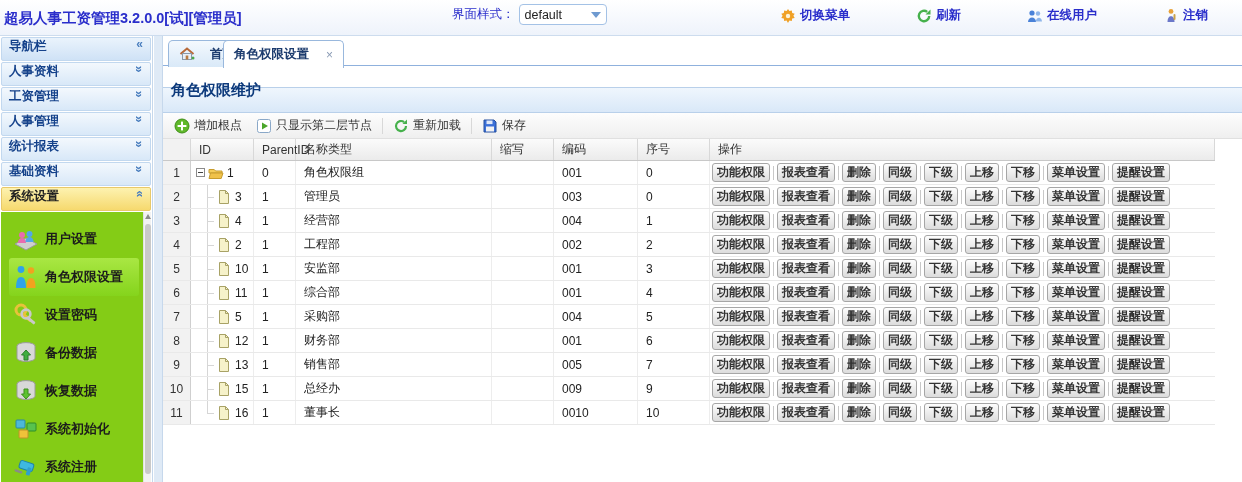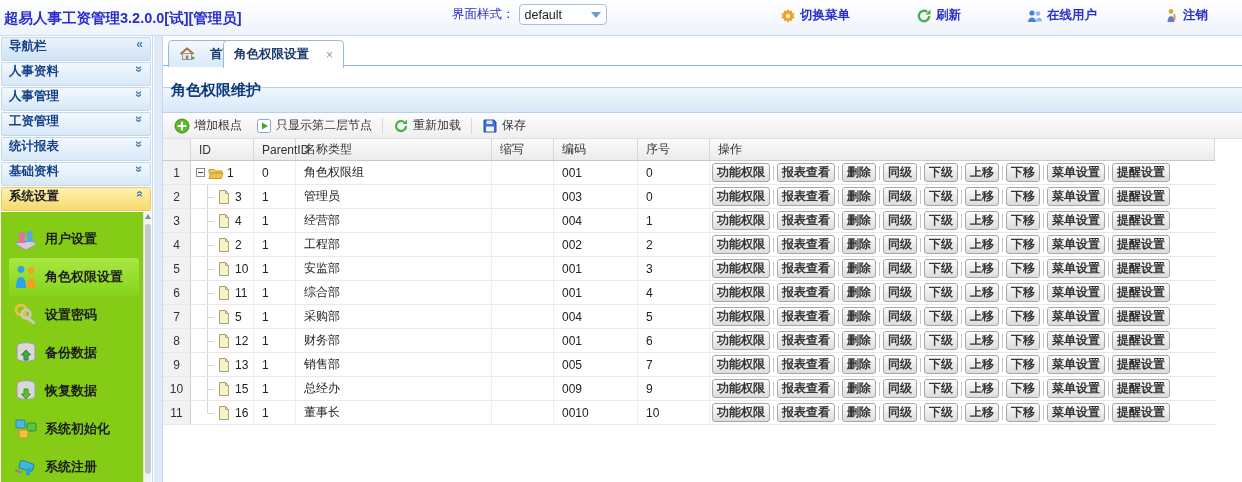--- a/index.html
+++ b/index.html
@@ -163,25 +163,25 @@
   <div class="sidebar">
     <div class="acc-header nav">
       <span>导航栏</span>
       <span class="chev">«</span>
     </div>
     <div class="acc-header">
       <span>人事资料</span>
       <span class="chev down">»</span>
     </div>
     <div class="acc-header">
+      <span>工资管理</span>
+      <span class="chev down">»</span>
+    </div>
+    <div class="acc-header">
       <span>人事管理</span>
-      <span class="chev down">»</span>
-    </div>
-    <div class="acc-header">
-      <span>工资管理</span>
       <span class="chev down">»</span>
     </div>
     <div class="acc-header">
       <span>统计报表</span>
       <span class="chev down">»</span>
     </div>
     <div class="acc-header">
       <span>基础资料</span>
       <span class="chev down">»</span>
     </div>

